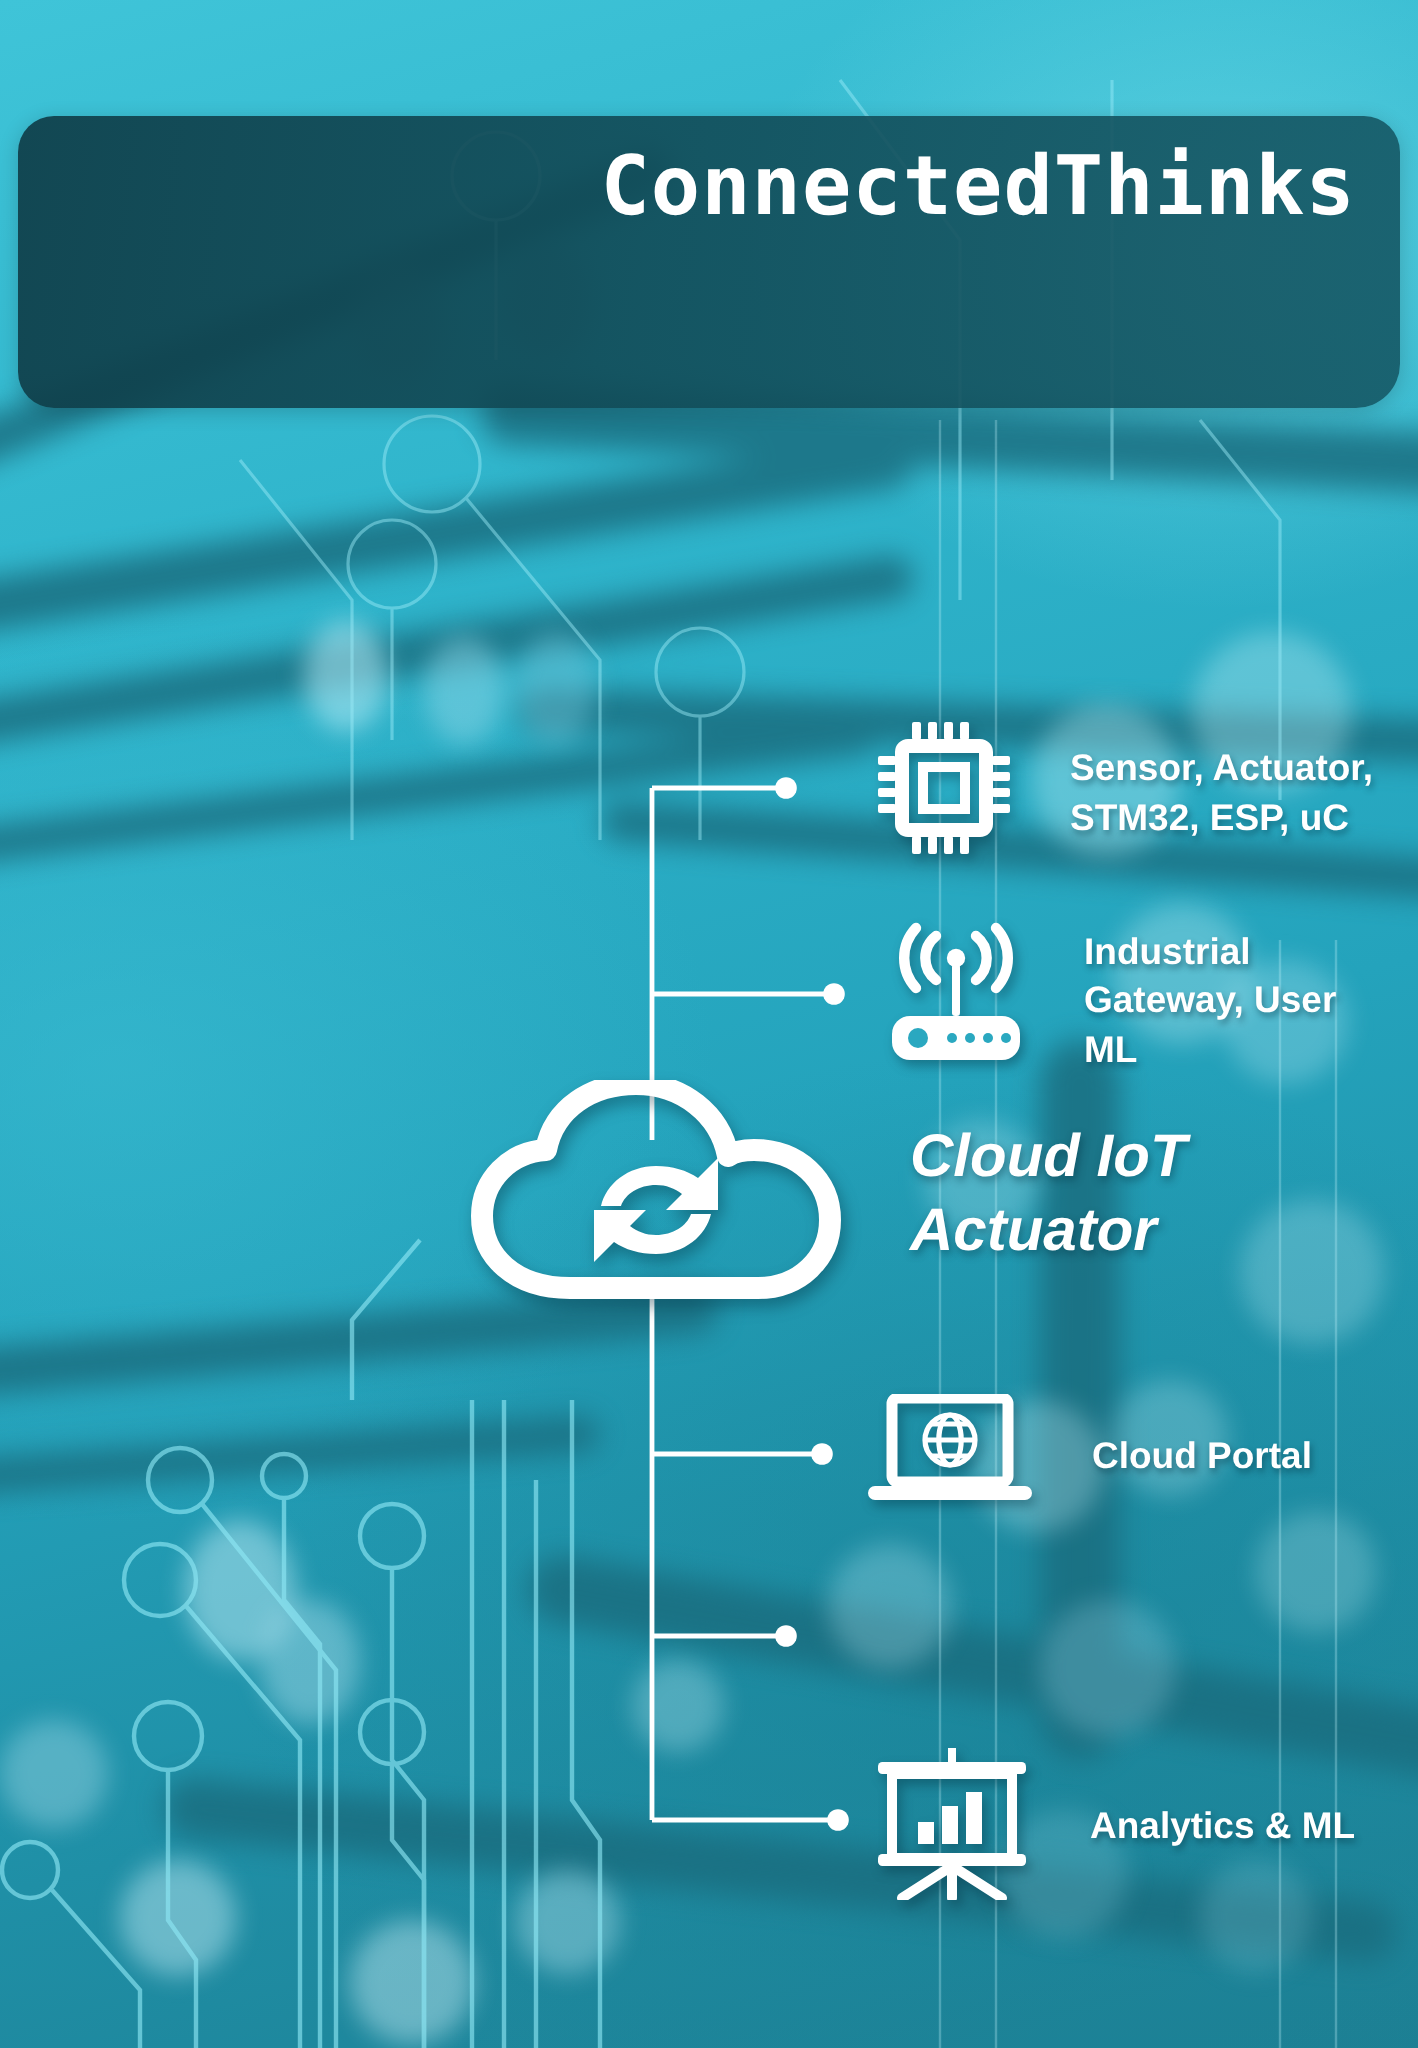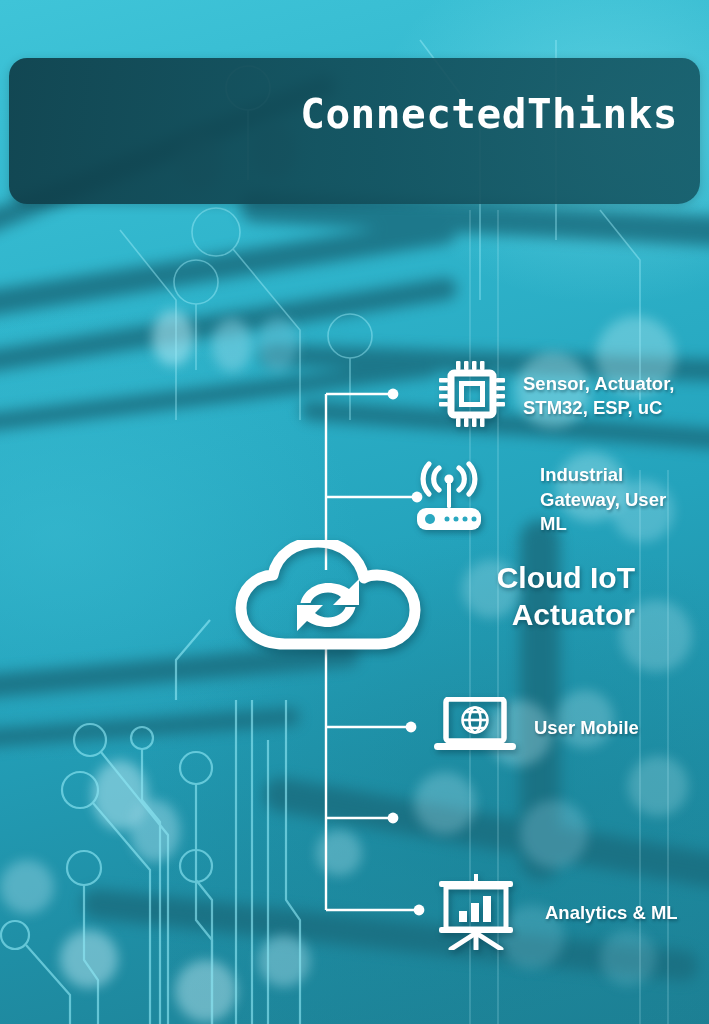--- a/index.html
+++ b/index.html
@@ -44,64 +44,64 @@
     position:absolute; right:22px; top:14px; text-align:right;
   }
   .brand{
     font-family:"DejaVu Sans Mono", monospace;
     font-weight:700;
     font-size:41px;
     letter-spacing:.5px;
     color:#ffffff;
     line-height:1.05;
     white-space:nowrap;
-    margin-top:21px;
   }
   .tagline{
     margin-top:8px;
     font-size:30px;
     font-weight:400;
     color:#f2fbfd;
     line-height:1.1;
     white-space:nowrap;
   }
 
   
   .diagram{ position:absolute; inset:0; }
 
   .node{ position:absolute; display:flex; align-items:center; }
   .node .ico{
     flex:0 0 auto;
     filter:drop-shadow(2px 3px 3px rgba(0,40,55,.38));
     color:#ffffff;
   }
   .node .lbl{
-    margin-left:16px;
+    margin-left:28px;
     color:#ffffff;
     font-weight:700;
     font-size:18.5px;
     line-height:1.32;
     text-shadow:1px 2px 3px rgba(0,45,60,.45);
     max-width:190px;
   }
 
   
   .cloud-wrap{
     position:absolute; left:233px; top:540px; display:flex; align-items:center;
   }
   .cloud-ico{ filter:drop-shadow(2px 4px 4px rgba(0,45,60,.40)); }
   .cloud-lbl{
     margin-left:22px;
     width:180px;
-    text-align:right;
+    text-align:left;
     color:#ffffff;
     font-weight:700;
     font-size:30px;
     line-height:1.22;
     text-shadow:1px 2px 4px rgba(0,45,60,.45);
+    font-style:italic;
   }
 
   .connectors{ position:absolute; inset:0; }
 </style>
 </head>
 <body>
 
 <div id="poster">
 
   <div class="bg-base"></div>
@@ -250,21 +250,21 @@
             <rect x="59" y="43" width="9" height="4.5" rx="1"></rect>
           </g>
         </svg>
       </span>
       <span class="lbl">
         <span>Sensor, Actuator,</span><br>
         <span>STM32, ESP, uC</span>
       </span>
     </div>
 
-    <div class="node" style="left:413px; top:460px;gap:39px;">
+    <div class="node" style="left:442px; top:460px;">
       <span class="ico">
         <svg width="72" height="76" viewBox="0 0 72 76">
           <g fill="none" stroke="#ffffff" stroke-width="5.2" stroke-linecap="round">
             <path d="M26 30 A14 14 0 0 1 26 8"></path>
             <path d="M16 34 A22 22 0 0 1 16 4"></path>
             <path d="M46 30 A14 14 0 0 0 46 8"></path>
             <path d="M56 34 A22 22 0 0 0 56 4"></path>
           </g>
           <g fill="#ffffff">
             <circle cx="36" cy="19" r="4.6"></circle>
@@ -295,21 +295,21 @@
           <rect x="36" y="44" width="14" height="4" fill="#ffffff"></rect>
           <g fill="none" stroke="#ffffff" stroke-width="2.6">
             <circle cx="43" cy="23" r="12.5"></circle>
             <ellipse cx="43" cy="23" rx="5.6" ry="12.5"></ellipse>
             <path d="M30.5 23 L55.5 23"></path>
             <path d="M33 15 L53 15"></path>
             <path d="M33 31 L53 31"></path>
           </g>
         </svg>
       </span>
-      <span class="lbl">User Mobile</span>
+      <span class="lbl">Cloud Portal</span>
     </div>
 
 
     <div class="node" style="left:435px; top:872px;">
       <span class="ico">
         <svg width="82" height="78" viewBox="0 0 82 78">
           <g fill="#ffffff">
             <rect x="39" y="2" width="4" height="8"></rect>
             <rect x="4" y="9" width="74" height="6" rx="2.2"></rect>
           </g>

